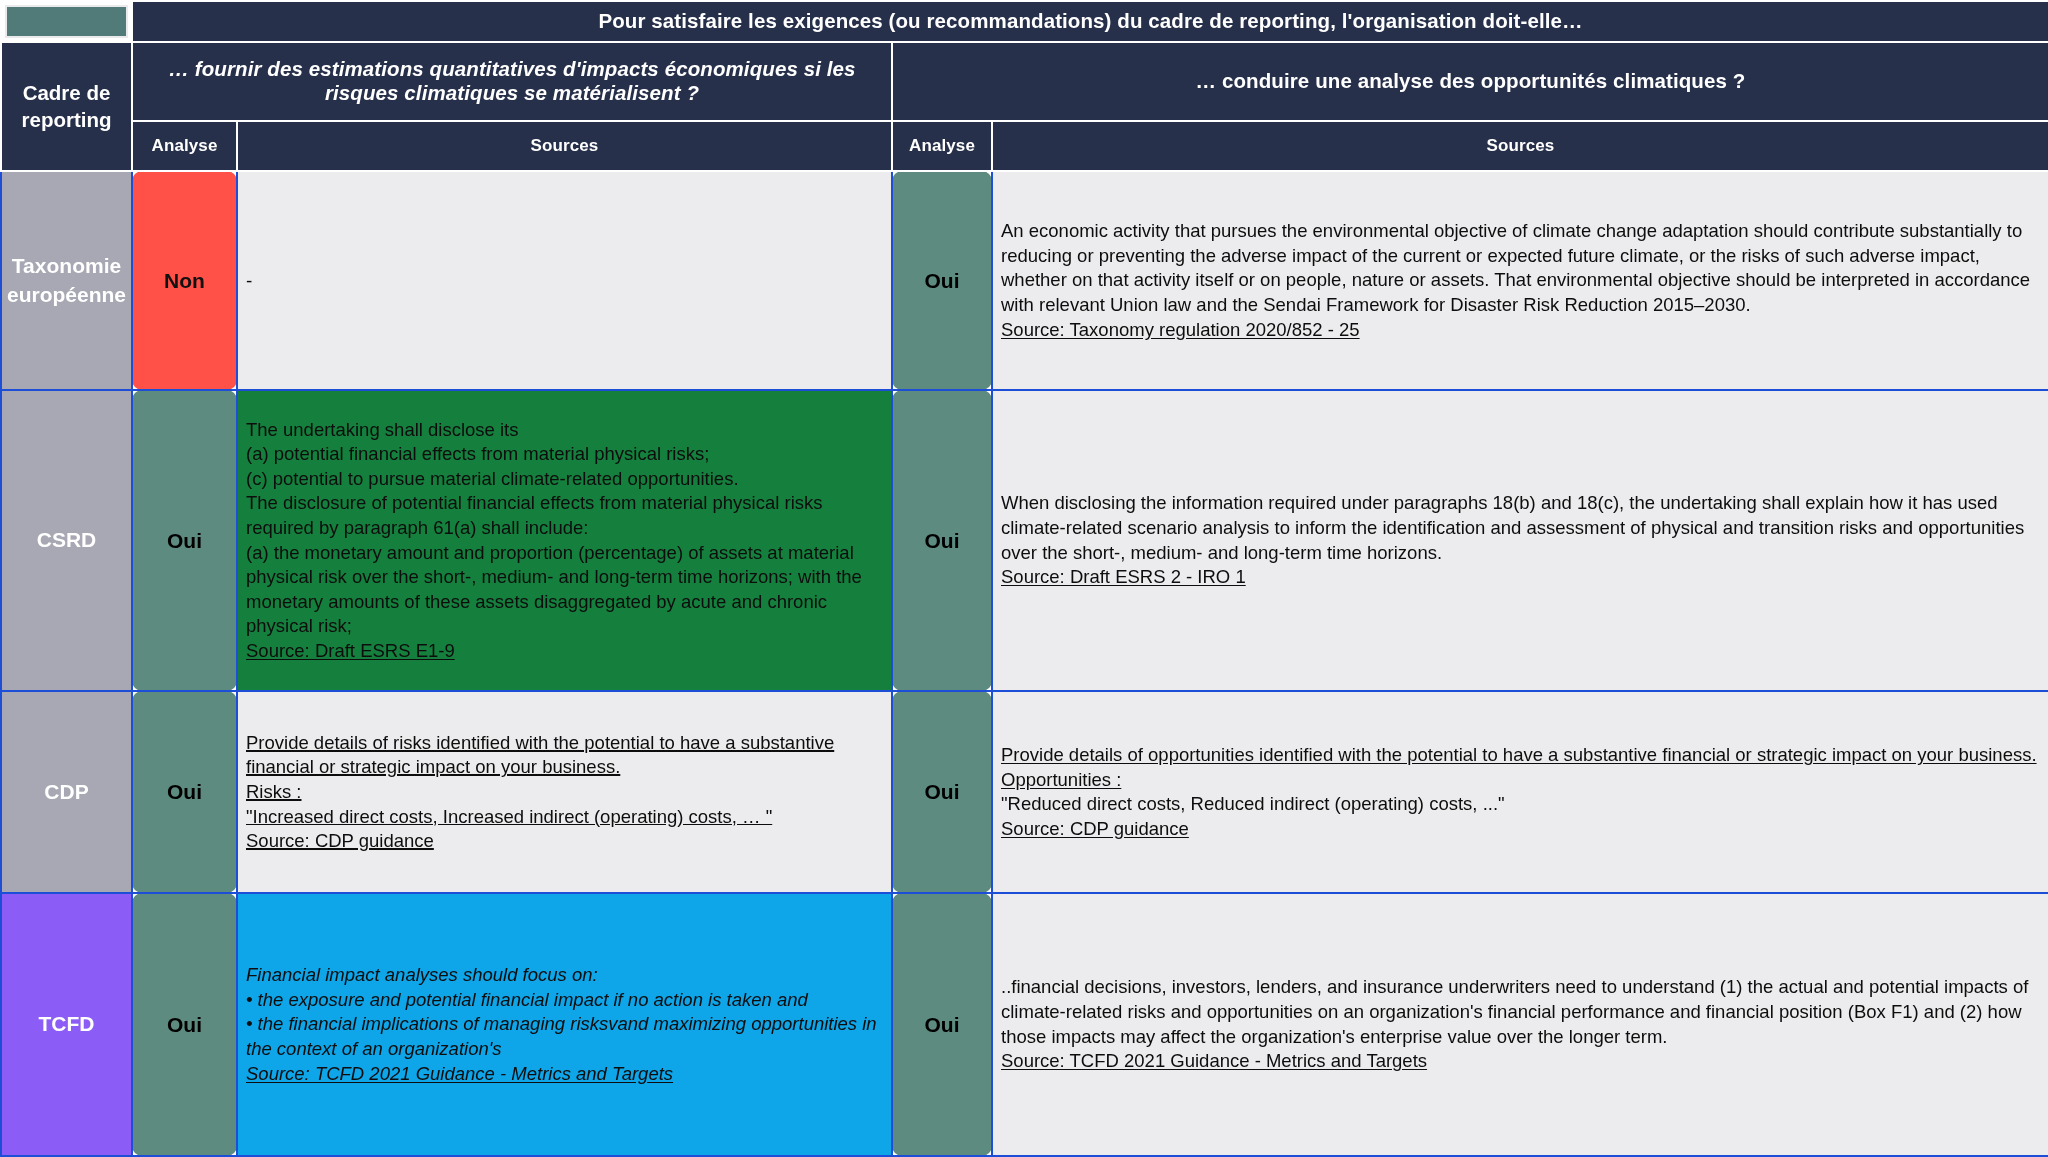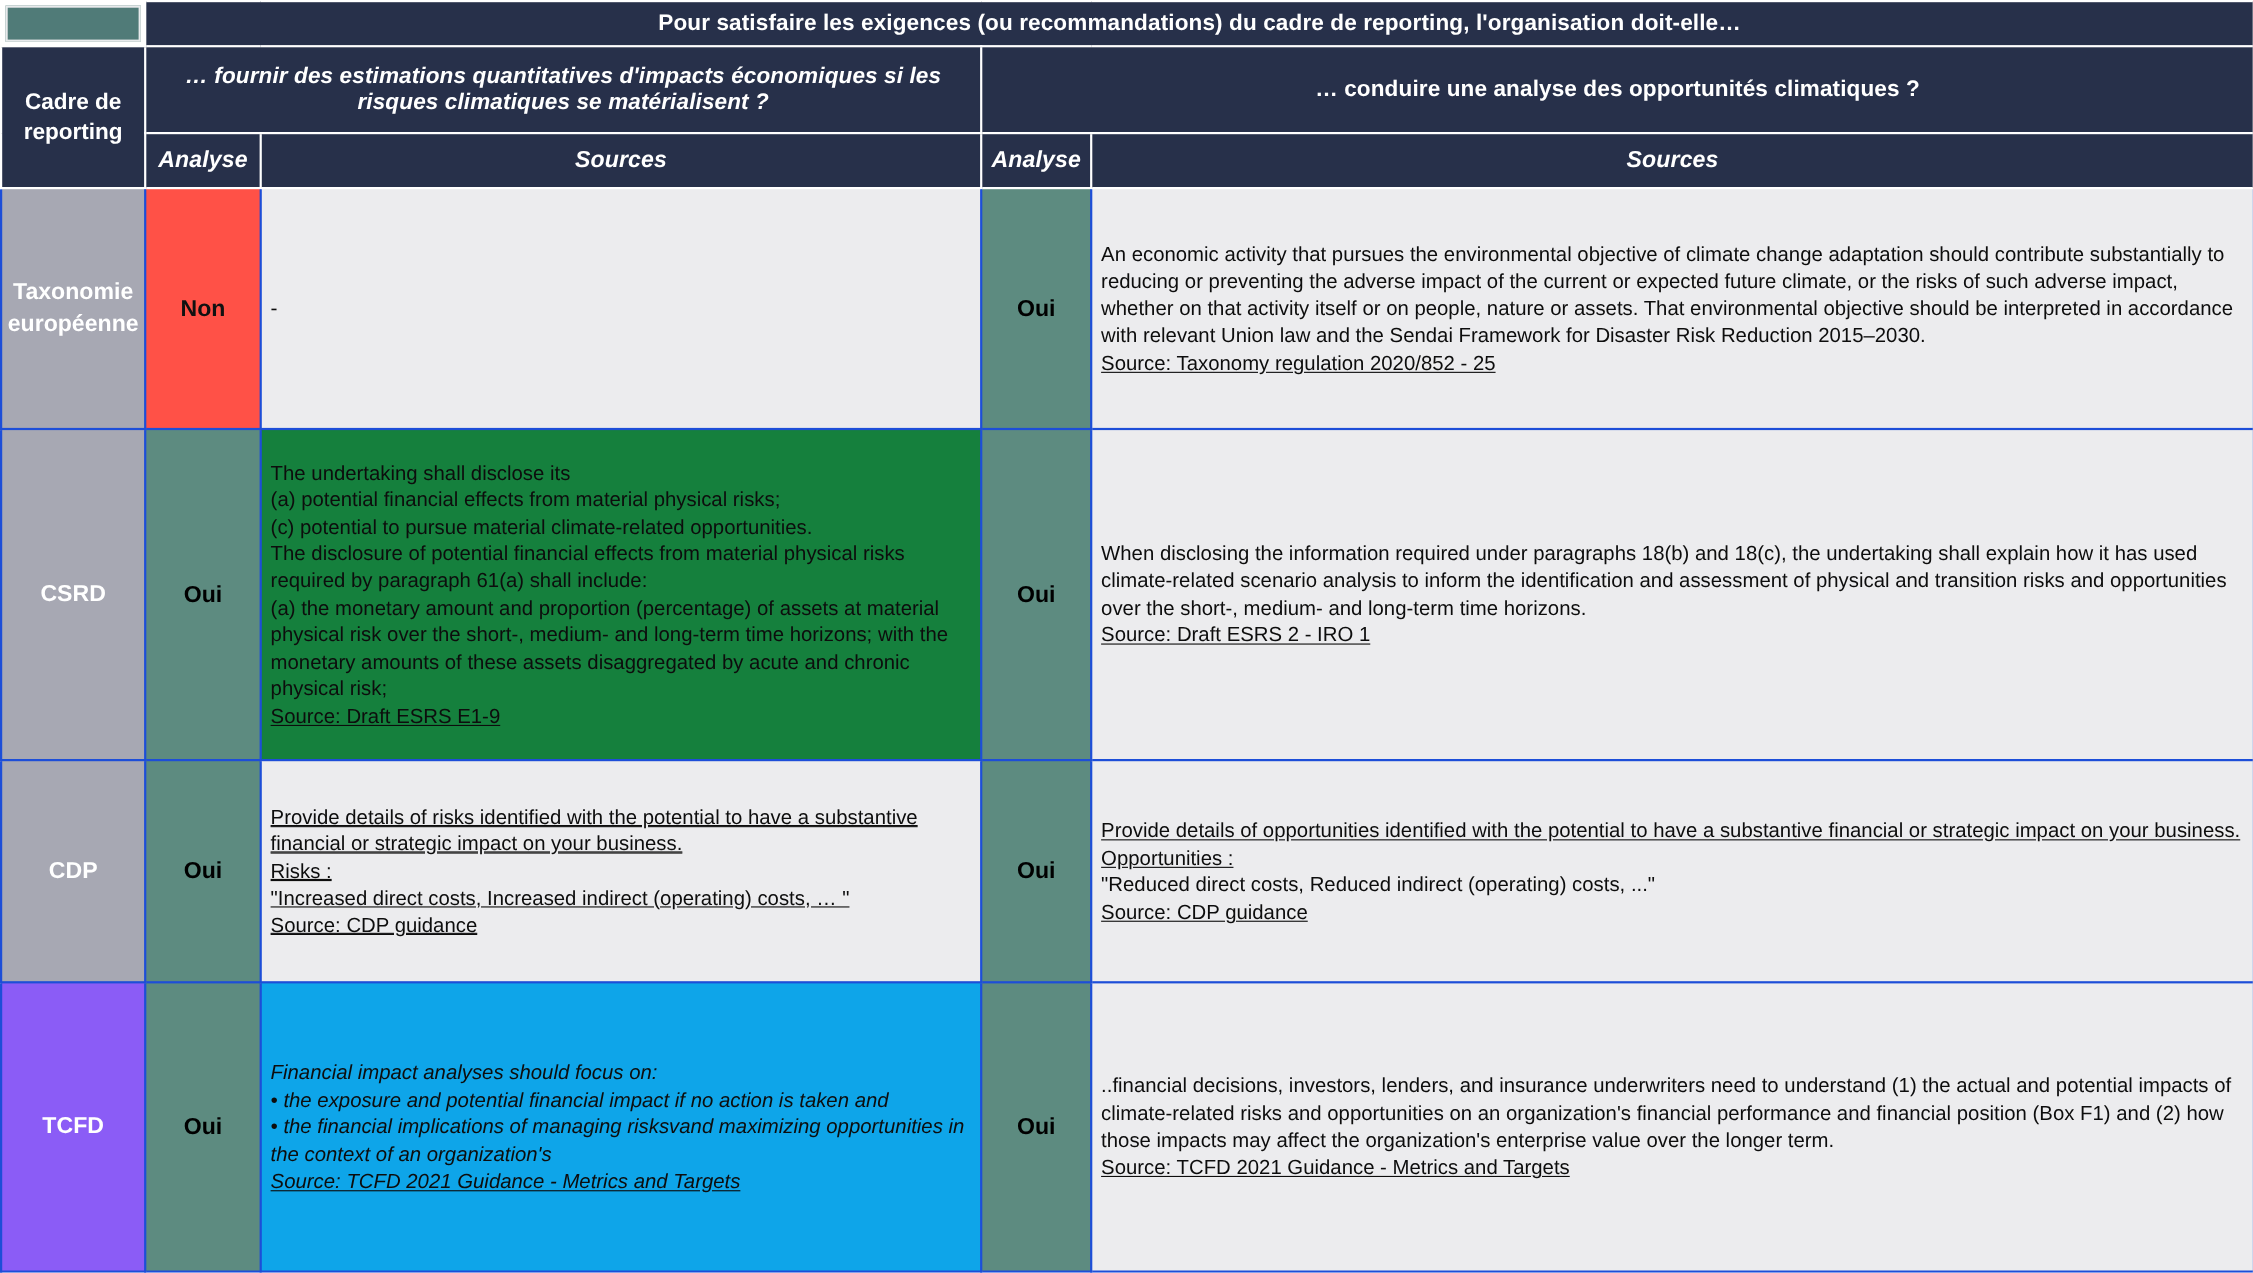--- a/index.html
+++ b/index.html
@@ -60,22 +60,21 @@
     letter-spacing: .1px;
     border: 2px solid #ffffff !important;
   }
   .hdr-title {
     font-size: 20.5px;
   }
   .hdr-sub {
     font-size: 20.5px;
   }
   .hdr-it {
-    font-style: italic;
-    font-size: 21px;
+    font-size: 17px;
   }
   .hdr-corner-label {
     background: #27304a;
     color: #ffffff;
     text-align: center;
     font-weight: bold;
     font-size: 20.5px;
     line-height: 1.35;
     border: 2px solid #ffffff !important;
   }
@@ -87,20 +86,21 @@
     text-align: center;
     font-weight: bold;
     font-size: 21px;
     line-height: 1.35;
   }
   .verdict {
     text-align: center;
     font-weight: bold;
     font-size: 21px;
     color: #ffffff;
+    border-radius: 10px;
   }
   .verdict.yes {
     background: #5d8b80;
     color: #000000;
   }
   .verdict.no {
     background: #ff5147;
     color: #111111;
   }
   .sources {

